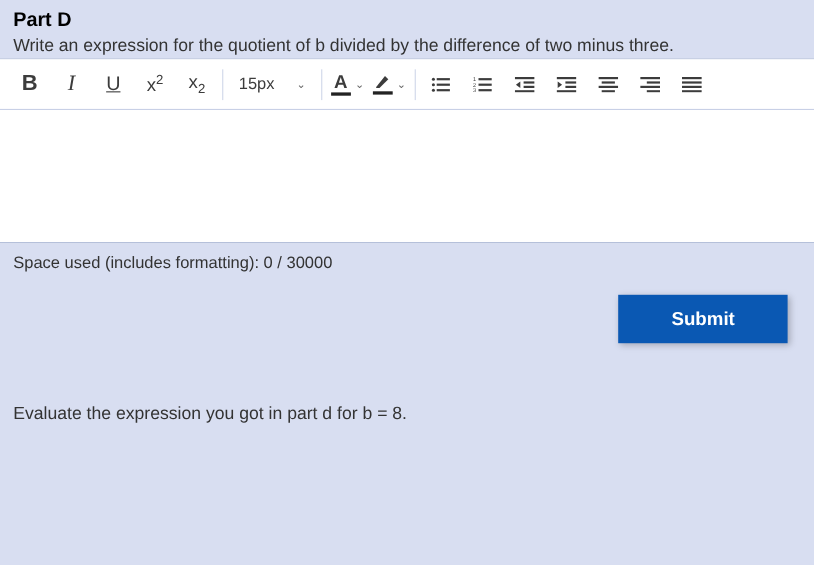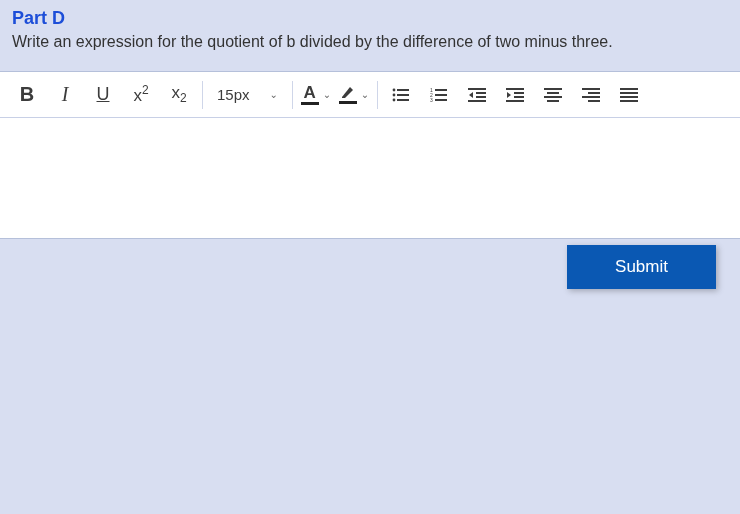--- a/index.html
+++ b/index.html
@@ -8,25 +8,25 @@
       height: 514px;
       background: #d8def1;
       font-family: Arial, Helvetica, sans-serif;
       color: #1a1a1a;
       overflow: hidden;
     }
     .part-header {
       font-size: 18px;
       font-weight: bold;
       padding: 8px 12px 4px 12px;
-      color: #1d4ed8;
+      color: #000000;
     }
     .part-prompt {
       font-size: 16px;
-      padding: 0 12px 20px 12px;
+      padding: 0 12px 2px 12px;
       color: #333;
     }
     .editor-wrap {
       background: #fff;
       border-top: 1px solid #b5c0da;
       border-bottom: 1px solid #b5c0da;
     }
     .toolbar {
       display: flex;
       align-items: center;
@@ -104,21 +104,21 @@
       display: flex;
       justify-content: flex-end;
       padding: 6px 24px 44px 12px;
     }
     .submit-btn {
       background: #0a58b3;
       color: #fff;
       border: none;
       padding: 12px 48px;
       font-size: 17px;
-      font-weight: normal;
+      font-weight: bold;
       cursor: pointer;
       box-shadow: 2px 2px 6px rgba(0,0,0,0.25);
     }
     .part-e { padding-top: 12px; }
     .with-caret { display:flex; align-items:center; gap:4px; }
   </style>
 </head>
 <body>
 
 <div class="part-d">
@@ -256,20 +256,22 @@
             <rect x="0" y="12" width="18" height="2" fill="#3c3c3c"></rect>
           </svg>
         </span>
       </div>
 
     </div>
 
     <div class="content-area" contenteditable="true" style=""></div>
   </div>
 
+  <div class="space-used">Space used (includes formatting): 0 / 30000</div>
 
   <div class="submit-row">
     <button class="submit-btn">Submit</button>
   </div>
 </div>
 
 <div class="part-e">
+  <div class="part-prompt">Evaluate the expression you got in part d for b = 8.</div>
 </div>
 
 </body></html>

